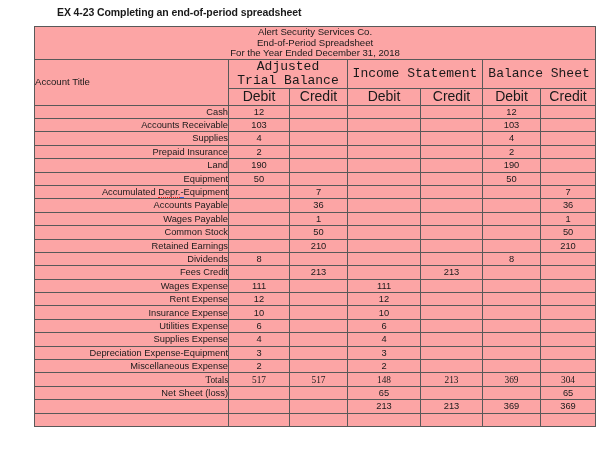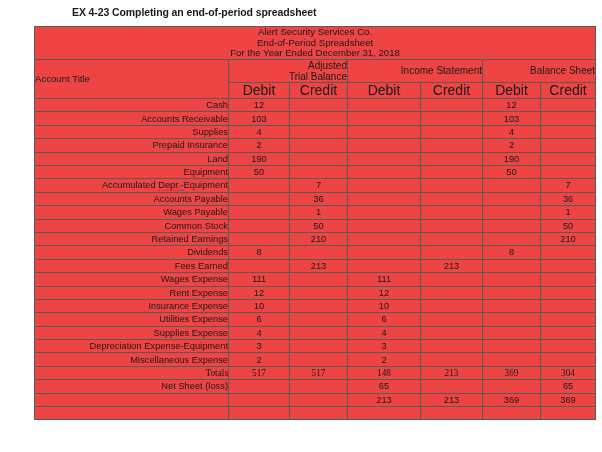--- a/index.html
+++ b/index.html
@@ -11,41 +11,41 @@
     width: 602px;
     height: 452px;
     font-family: "Liberation Sans", sans-serif;
     color: #1a1a1a;
     overflow: hidden;
     position: relative;
   }
 
   #exercise-title {
     position: absolute;
-    left: 72px;
+    left: 57px;
     top: 6px;
     font-size: 10.5px;
     font-weight: bold;
     letter-spacing: -0.1px;
     white-space: nowrap;
   }
 
   #sheet-wrap {
     position: absolute;
     left: 34px;
     top: 26px;
     width: 561px;
   }
 
   table.spreadsheet {
     width: 561px;
     border-collapse: collapse;
     table-layout: fixed;
     font-size: 9.3px;
-    background: #ef4444;
+    background: #fca5a5;
   }
 
   table.spreadsheet td,
   table.spreadsheet th {
     border: 1px solid #595959;
     padding: 0;
     font-weight: normal;
     vertical-align: middle;
     line-height: 1.1;
     height: 13.4px;
@@ -66,25 +66,26 @@
     text-align: center;
     height: 47px;
     padding: 4px 0 3px 0;
     font-size: 9.6px;
     line-height: 1.42;
   }
   td.company-head div { white-space: nowrap; }
 
   
   td.grp {
-    text-align: right;
+    text-align: center;
     height: 25px;
-    font-size: 10px;
+    font-size: 13px;
     line-height: 1.3;
     padding: 0 2px;
+    font-family: Liberation Mono, monospace;
   }
   td.grp .two-line { display: block; }
 
   td.acct-title-head {
     text-align: left;
     padding-left: 4px;
     font-size: 9.6px;
     vertical-align: top;
     padding-top: 4px;
   }
@@ -265,21 +266,21 @@
         <tr>
           <td class="acct">Dividends</td>
           <td class="num">8</td>
           <td class="num"></td>
           <td class="num"></td>
           <td class="num"></td>
           <td class="num">8</td>
           <td class="num"></td>
         </tr>
         <tr>
-          <td class="acct">Fees Earned</td>
+          <td class="acct">Fees Credit</td>
           <td class="num"></td>
           <td class="num">213</td>
           <td class="num"></td>
           <td class="num">213</td>
           <td class="num"></td>
           <td class="num"></td>
         </tr>
         <tr>
           <td class="acct">Wages Expense</td>
           <td class="num">111</td>

